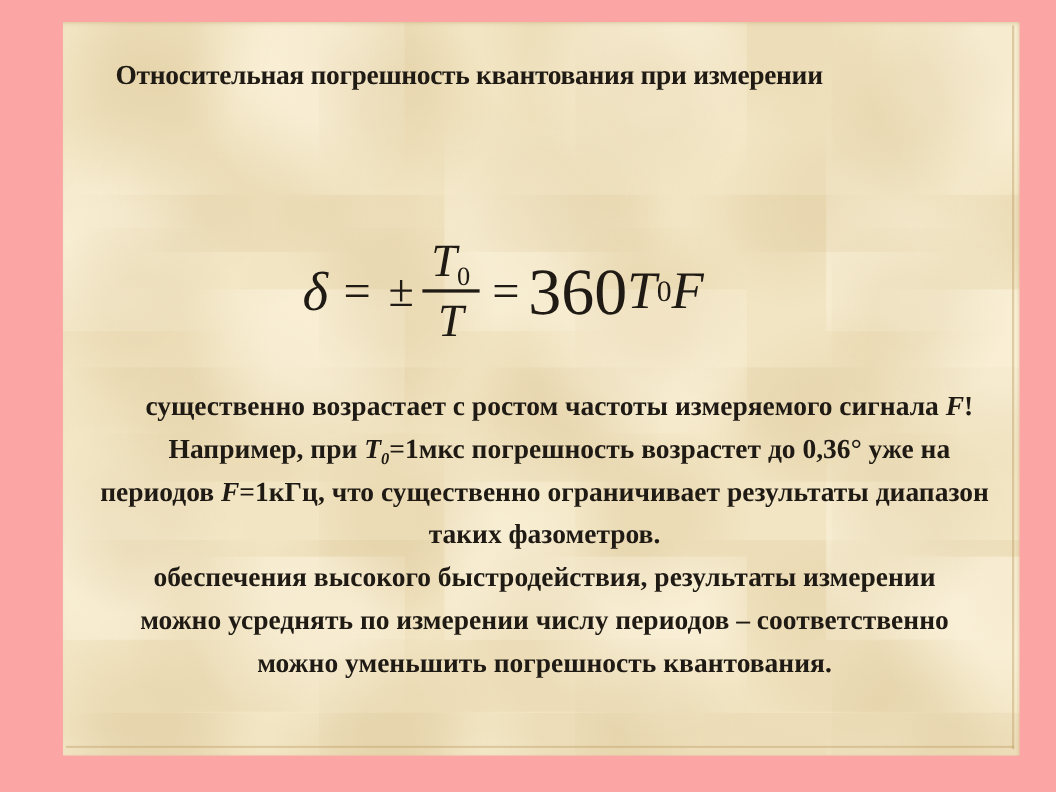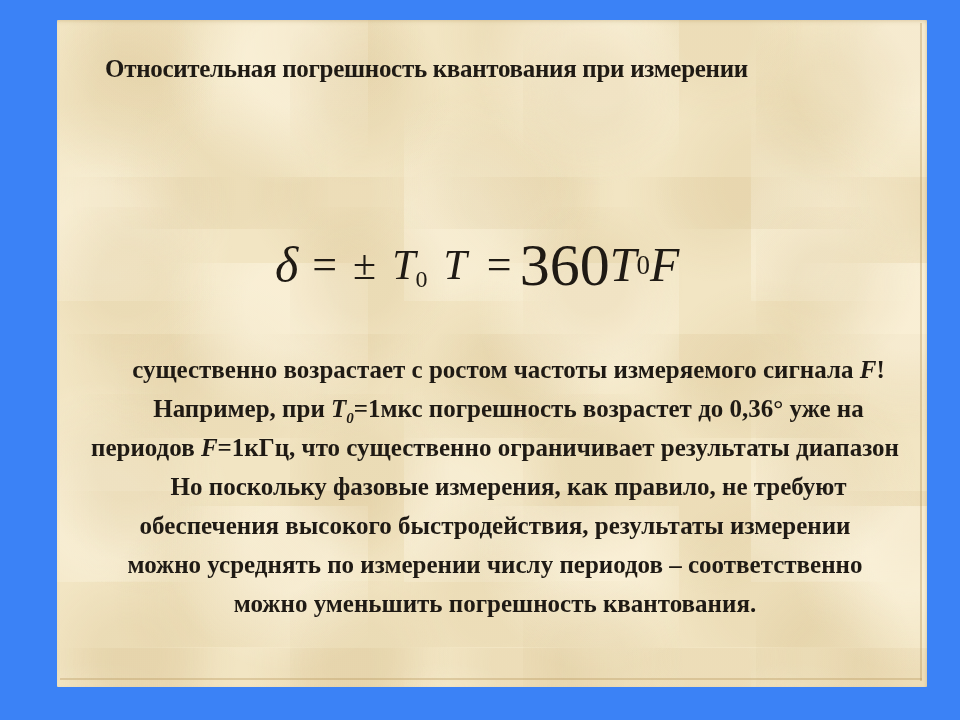--- a/index.html
+++ b/index.html
@@ -8,21 +8,21 @@
     width: 960px;
     height: 720px;
     background: #ffffff;
     font-family: "Liberation Serif", "DejaVu Serif", serif;
     overflow: hidden;
   }
   .page {
     position: relative;
     width: 960px;
     height: 720px;
-    background: #3b82f6;
+    background: #fca5a5;
   }
   .slide {
     position: absolute;
     left: 57px;
     top: 20px;
     width: 870px;
     height: 667px;
     background-color: #f2e5c3;
     background-image:
       radial-gradient(circle at 30% 40%, rgba(203,176,120,0.18) 0 16%, transparent 46%),
@@ -103,21 +103,21 @@
     line-height: 1;
     margin: 0 8px;
   }
   .f-op.pm { margin-right: 4px; font-size: 42px; }
   .f-num {
     font-size: 60px;
     line-height: 1;
   }
   .frac {
     display: inline-flex;
-    flex-direction: row;
+    flex-direction: column;
     align-items: center;
     margin: 0 4px;
   }
   .frac .num, .frac .den {
     font-style: italic;
     font-size: 42px;
     line-height: 1.05;
     padding: 0 8px;
   }
   .frac .bar {
@@ -157,21 +157,21 @@
         <span class="f-num">360</span>
         <span class="f-var">T</span>
         <sub class="f-sub">0</sub>
         <span class="f-var">F</span>
       </div>
 
     <div class="body-block">
       <div class="line indent"><span>существенно возрастает с ростом частоты измеряемого сигнала </span><span class="iv">F</span><span>!</span></div>
       <div class="line indent"><span>Например, при </span><span class="iv">T</span><sub class="iv">0</sub><span>=1мкс погрешность возрастет до 0,36</span><span>°</span><span> уже на</span></div>
       <div class="line"><span>периодов </span><span class="iv">F</span><span>=1кГц, что существенно ограничивает результаты диапазон</span></div>
-      <div class="line indent"><span>Но поскольку фазовые измерения, как правило, не требуют</span></div>
+      <div class="line"><span>таких фазометров.</span></div>
       <div class="line"><span>обеспечения высокого быстродействия, результаты измерении</span></div>
       <div class="line"><span>можно усреднять по измерении числу периодов – соответственно</span></div>
       <div class="line"><span>можно уменьшить погрешность квантования.</span></div>
     </div>
 
     <div class="edge-right"></div>
     <div class="edge-bottom"></div>
   </div>
 </div>
 

